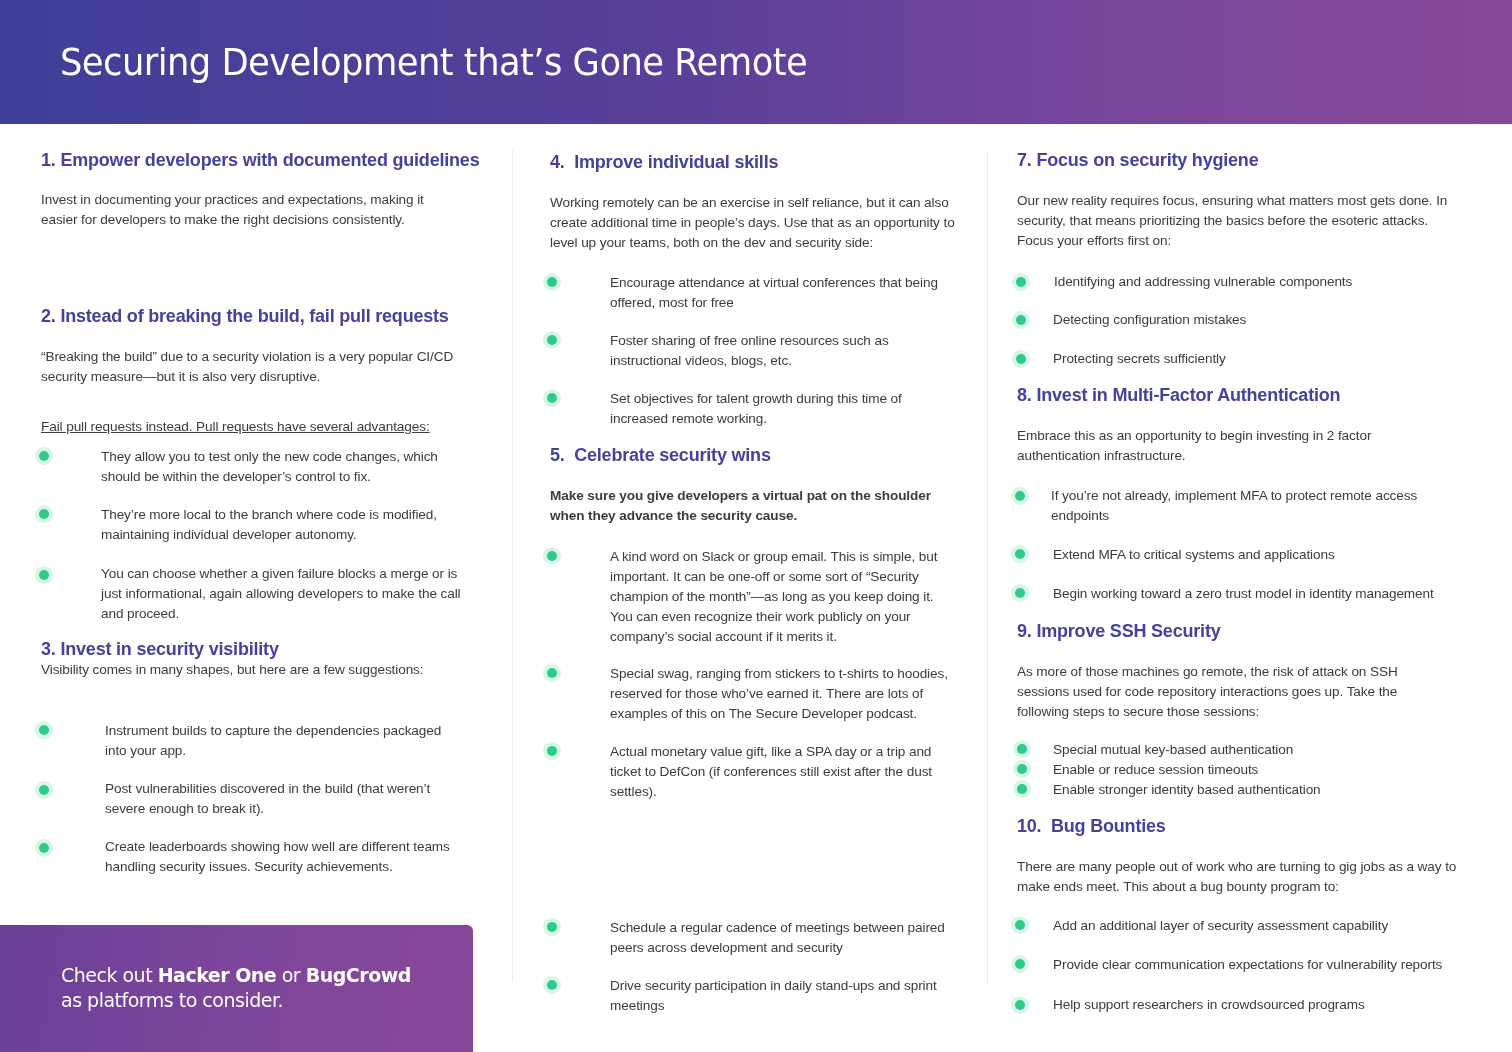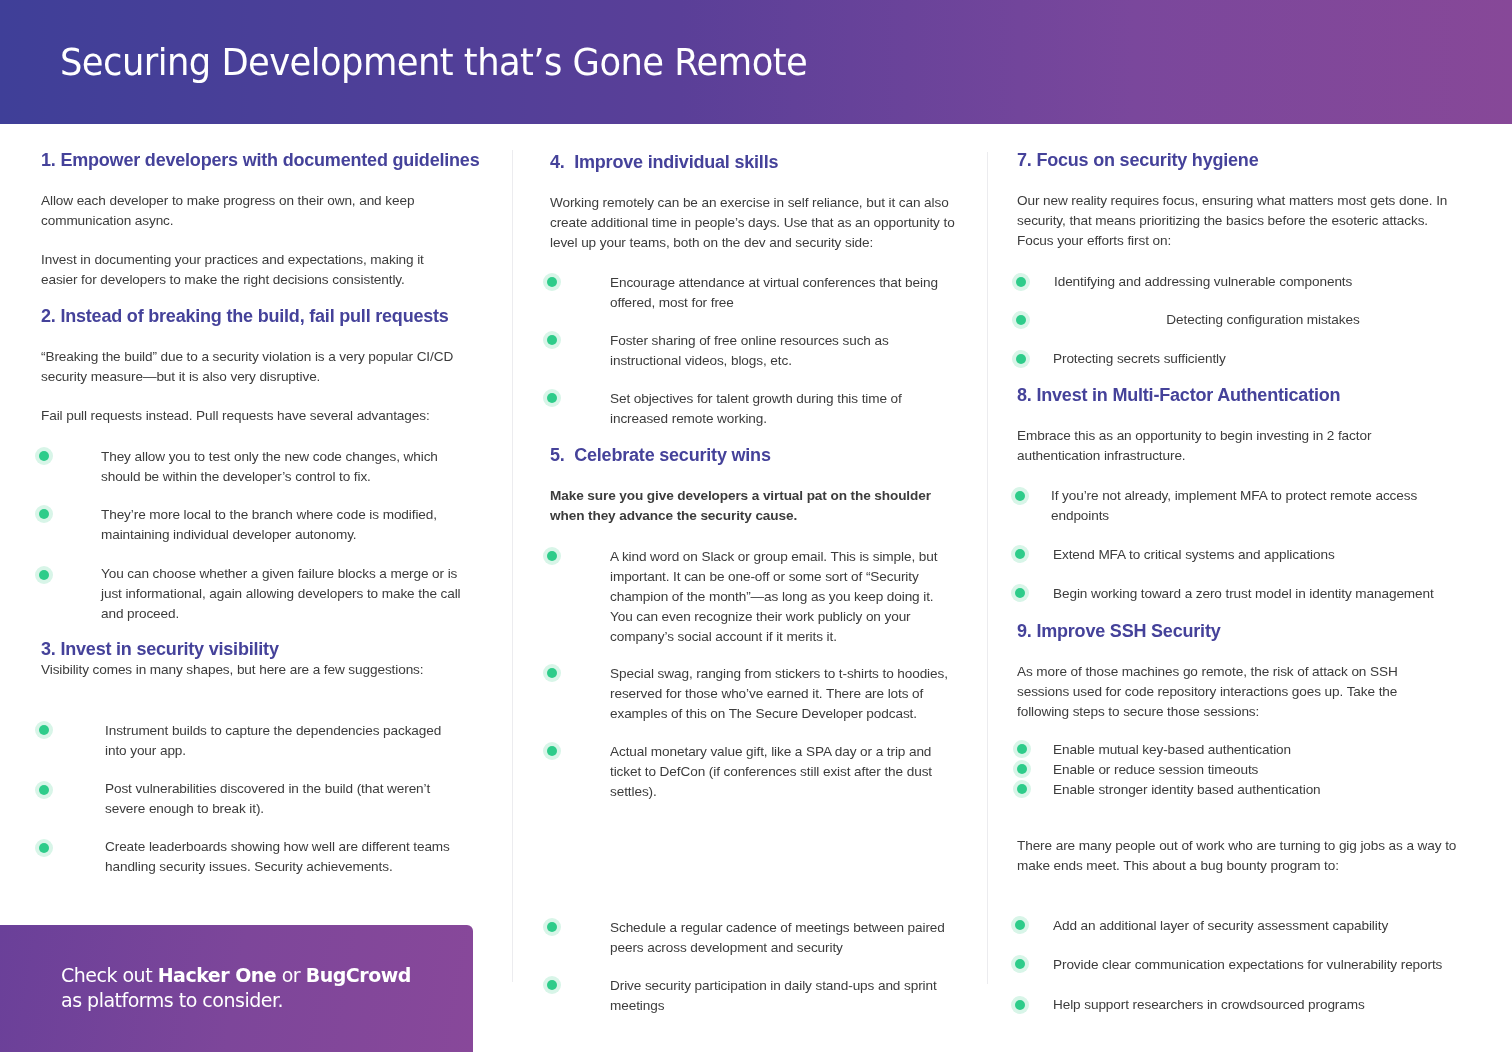--- a/index.html
+++ b/index.html
@@ -61,28 +61,27 @@
 
 <div class="header">
   <div class="header-title">Securing Development that’s Gone Remote</div>
 </div>
 
 <div class="divider" style="left:512px; top:150px; height:832px;"></div>
 <div class="divider" style="left:987px; top:152px; height:832px;"></div>
 
 <div class="section" style="left:41px; top:150px; width:440px;">
   <div class="sec-title">1. Empower developers with documented guidelines</div>
-  <div class="para" style="margin-top:20px; width:410px;">Allow each developer to make progress on their own, and keep communication async.</div>
   <div class="para" style="margin-top:19px; width:410px;">Invest in documenting your practices and expectations, making it easier for developers to make the right decisions consistently.</div>
 </div>
 
 <div class="section" style="left:41px; top:306px; width:440px;">
   <div class="sec-title">2. Instead of breaking the build, fail pull requests</div>
   <div class="para" style="margin-top:20px; width:440px;">“Breaking the build” due to a security violation is a very popular CI/CD security measure—but it is also very disruptive.</div>
-  <div class="para" style="margin-top:19px; width:440px;">Fail pull requests instead. Pull requests have several advantages:</div>
+  <div class="para" style="margin-top:30px; width:440px;text-decoration:underline;">Fail pull requests instead. Pull requests have several advantages:</div>
 </div>
 <div class="bullet-item" style="left:35px; top:447px;">
   <span class="bullet-dot" style="left:0; top:0;"></span>
   <span class="bullet-text" style="left:66px; top:0; width:360px;">They allow you to test only the new code changes, which should be within the developer’s control to fix.</span>
 </div>
 <div class="bullet-item" style="left:35px; top:505px;">
   <span class="bullet-dot" style="left:0; top:0;"></span>
   <span class="bullet-text" style="left:66px; top:0; width:360px;">They’re more local to the branch where code is modified, maintaining individual developer autonomy.</span>
 </div>
 <div class="bullet-item" style="left:35px; top:564px;">
@@ -162,21 +161,21 @@
 <div class="section" style="left:1017px; top:150px; width:460px;">
   <div class="sec-title">7. Focus on security hygiene</div>
   <div class="para" style="margin-top:20px; width:450px;">Our new reality requires focus, ensuring what matters most gets done. In security, that means prioritizing the basics before the esoteric attacks. Focus your efforts first on:</div>
 </div>
 <div class="bullet-item" style="left:1012px; top:272px;">
   <span class="bullet-dot" style="left:0; top:1px;"></span>
   <span class="bullet-text" style="left:42px; top:0; width:420px;">Identifying and addressing vulnerable components</span>
 </div>
 <div class="bullet-item" style="left:1012px; top:310px;">
   <span class="bullet-dot" style="left:0; top:1px;"></span>
-  <span class="bullet-text" style="left:41px; top:0; width:420px;text-align:center;">Detecting configuration mistakes</span>
+  <span class="bullet-text" style="left:41px; top:0; width:420px;">Detecting configuration mistakes</span>
 </div>
 <div class="bullet-item" style="left:1012px; top:349px;">
   <span class="bullet-dot" style="left:0; top:1px;"></span>
   <span class="bullet-text" style="left:41px; top:0; width:420px;">Protecting secrets sufficiently</span>
 </div>
 
 <div class="section" style="left:1017px; top:385px; width:460px;">
   <div class="sec-title">8. Invest in Multi-Factor Authentication</div>
   <div class="para" style="margin-top:20px; width:385px;">Embrace this as an opportunity to begin investing in 2 factor authentication infrastructure.</div>
 </div>
@@ -192,32 +191,33 @@
   <span class="bullet-dot" style="left:0; top:0;"></span>
   <span class="bullet-text" style="left:42px; top:0; width:440px;">Begin working toward a zero trust model in identity management</span>
 </div>
 
 <div class="section" style="left:1017px; top:621px; width:460px;">
   <div class="sec-title">9. Improve SSH Security</div>
   <div class="para" style="margin-top:20px; width:395px;">As more of those machines go remote, the risk of attack on SSH sessions used for code repository interactions goes up. Take the following steps to secure those sessions:</div>
 </div>
 <div class="bullet-item" style="left:1013px; top:740px;">
   <span class="bullet-dot" style="left:0; top:0;"></span>
-  <span class="bullet-text" style="left:40px; top:0; width:420px;">Enable mutual key-based authentication</span>
+  <span class="bullet-text" style="left:40px; top:0; width:420px;">Special mutual key-based authentication</span>
 </div>
 <div class="bullet-item" style="left:1013px; top:760px;">
   <span class="bullet-dot" style="left:0; top:0;"></span>
   <span class="bullet-text" style="left:40px; top:0; width:420px;">Enable or reduce session timeouts</span>
 </div>
 <div class="bullet-item" style="left:1013px; top:780px;">
   <span class="bullet-dot" style="left:0; top:0;"></span>
   <span class="bullet-text" style="left:40px; top:0; width:420px;">Enable stronger identity based authentication</span>
 </div>
 
 <div class="section" style="left:1017px; top:816px; width:460px;">
+  <div class="sec-title" style="white-space:pre;">10.  Bug Bounties</div>
   <div class="para" style="margin-top:20px; width:440px;">There are many people out of work who are turning to gig jobs as a way to make ends meet. This about a bug bounty program to:</div>
 </div>
 <div class="bullet-item" style="left:1011px; top:916px;">
   <span class="bullet-dot" style="left:0; top:0;"></span>
   <span class="bullet-text" style="left:42px; top:0; width:440px;">Add an additional layer of security assessment capability</span>
 </div>
 <div class="bullet-item" style="left:1011px; top:955px;">
   <span class="bullet-dot" style="left:0; top:0;"></span>
   <span class="bullet-text" style="left:42px; top:0; width:460px; white-space:nowrap;">Provide clear communication expectations for vulnerability reports</span>
 </div>

